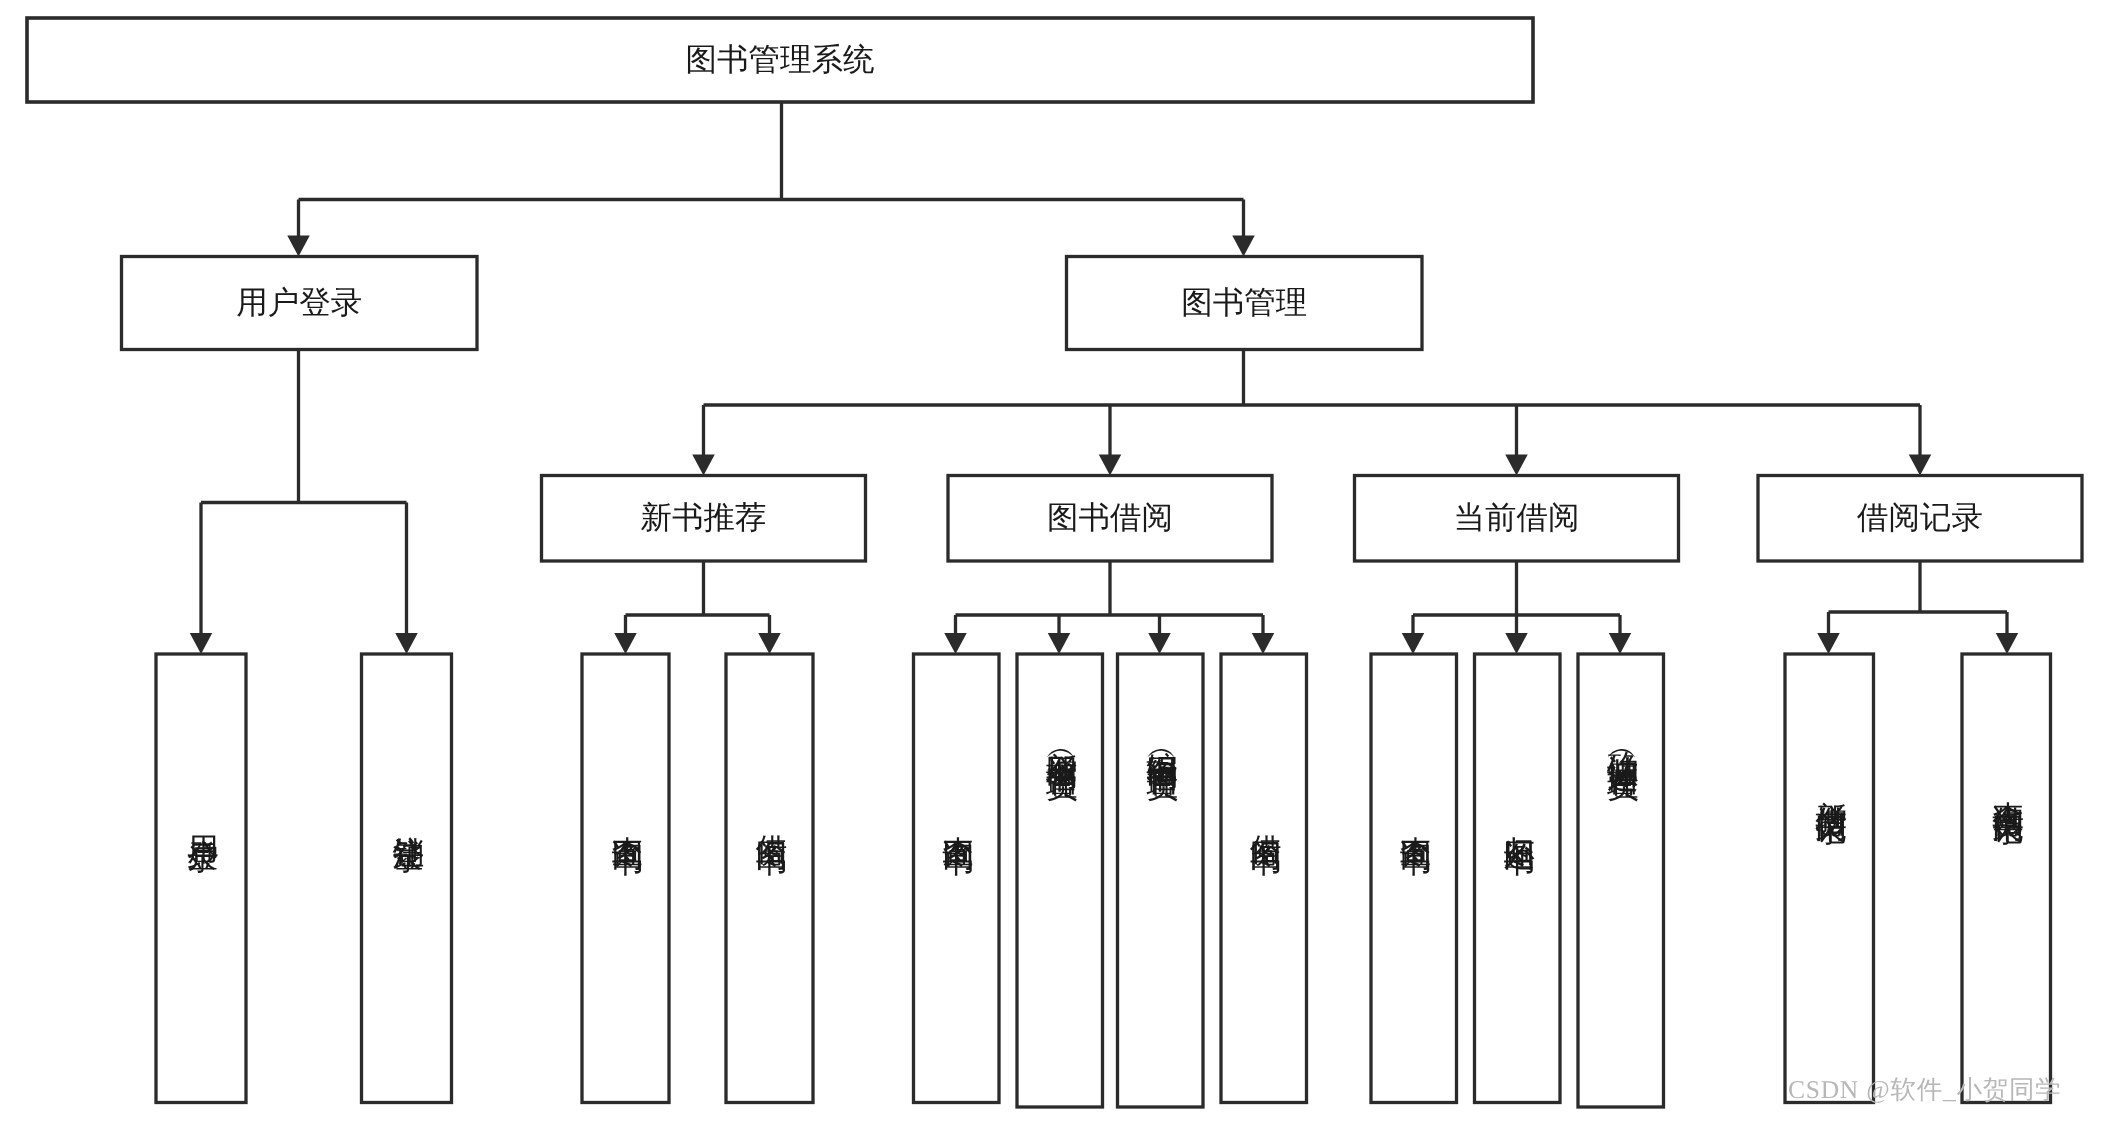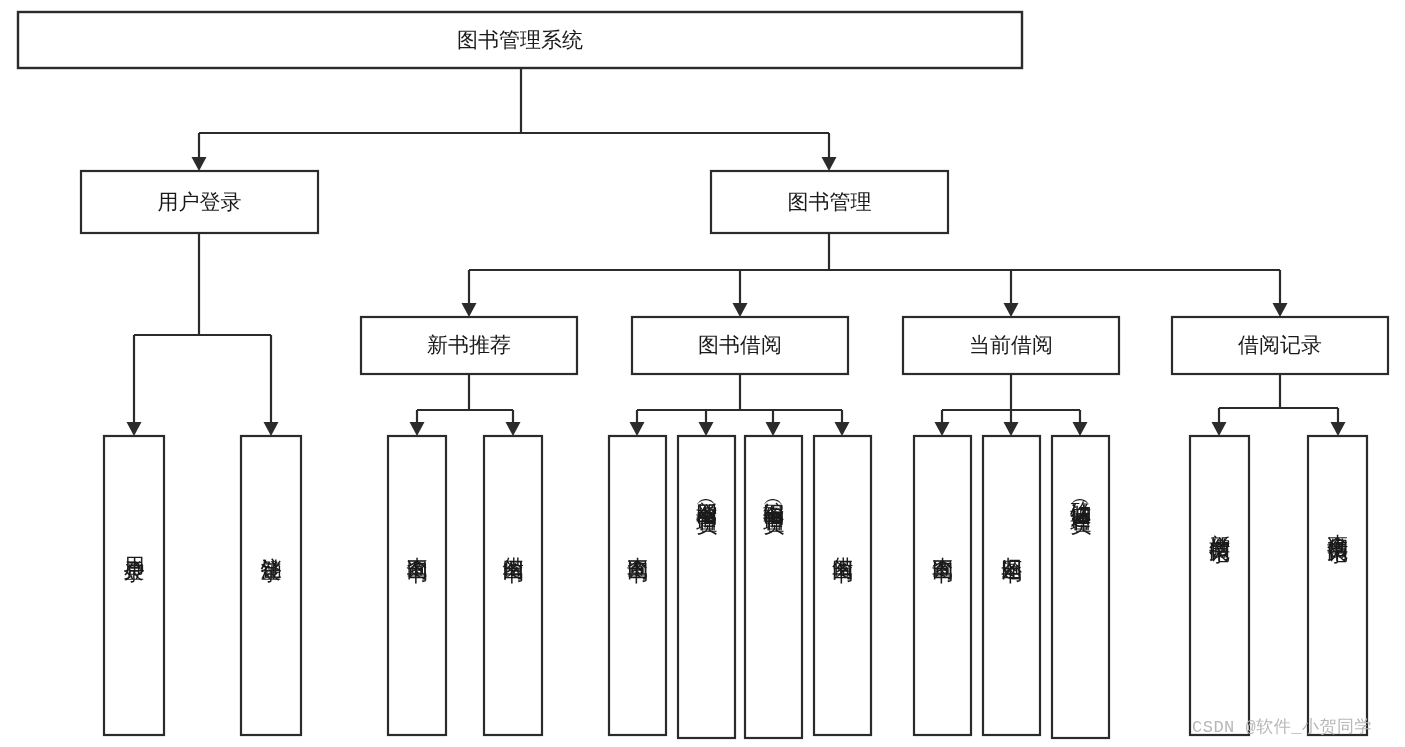--- a/index.html
+++ b/index.html
@@ -66,21 +66,21 @@
   }
   .vleaf {
     position: absolute;
     display: flex;
     align-items: flex-start;
     justify-content: center;
     box-sizing: border-box;
   }
   .watermark {
     position: absolute;
-    font-family: Liberation Mono, monospace;
+    font-family: Liberation Serif, serif;
     font-size: 17px;
     color: #b7b7b7;
     white-space: nowrap;
     letter-spacing: 0.5px;
     user-select: none;
   }
 </style>
 </head>
 <body>
 

